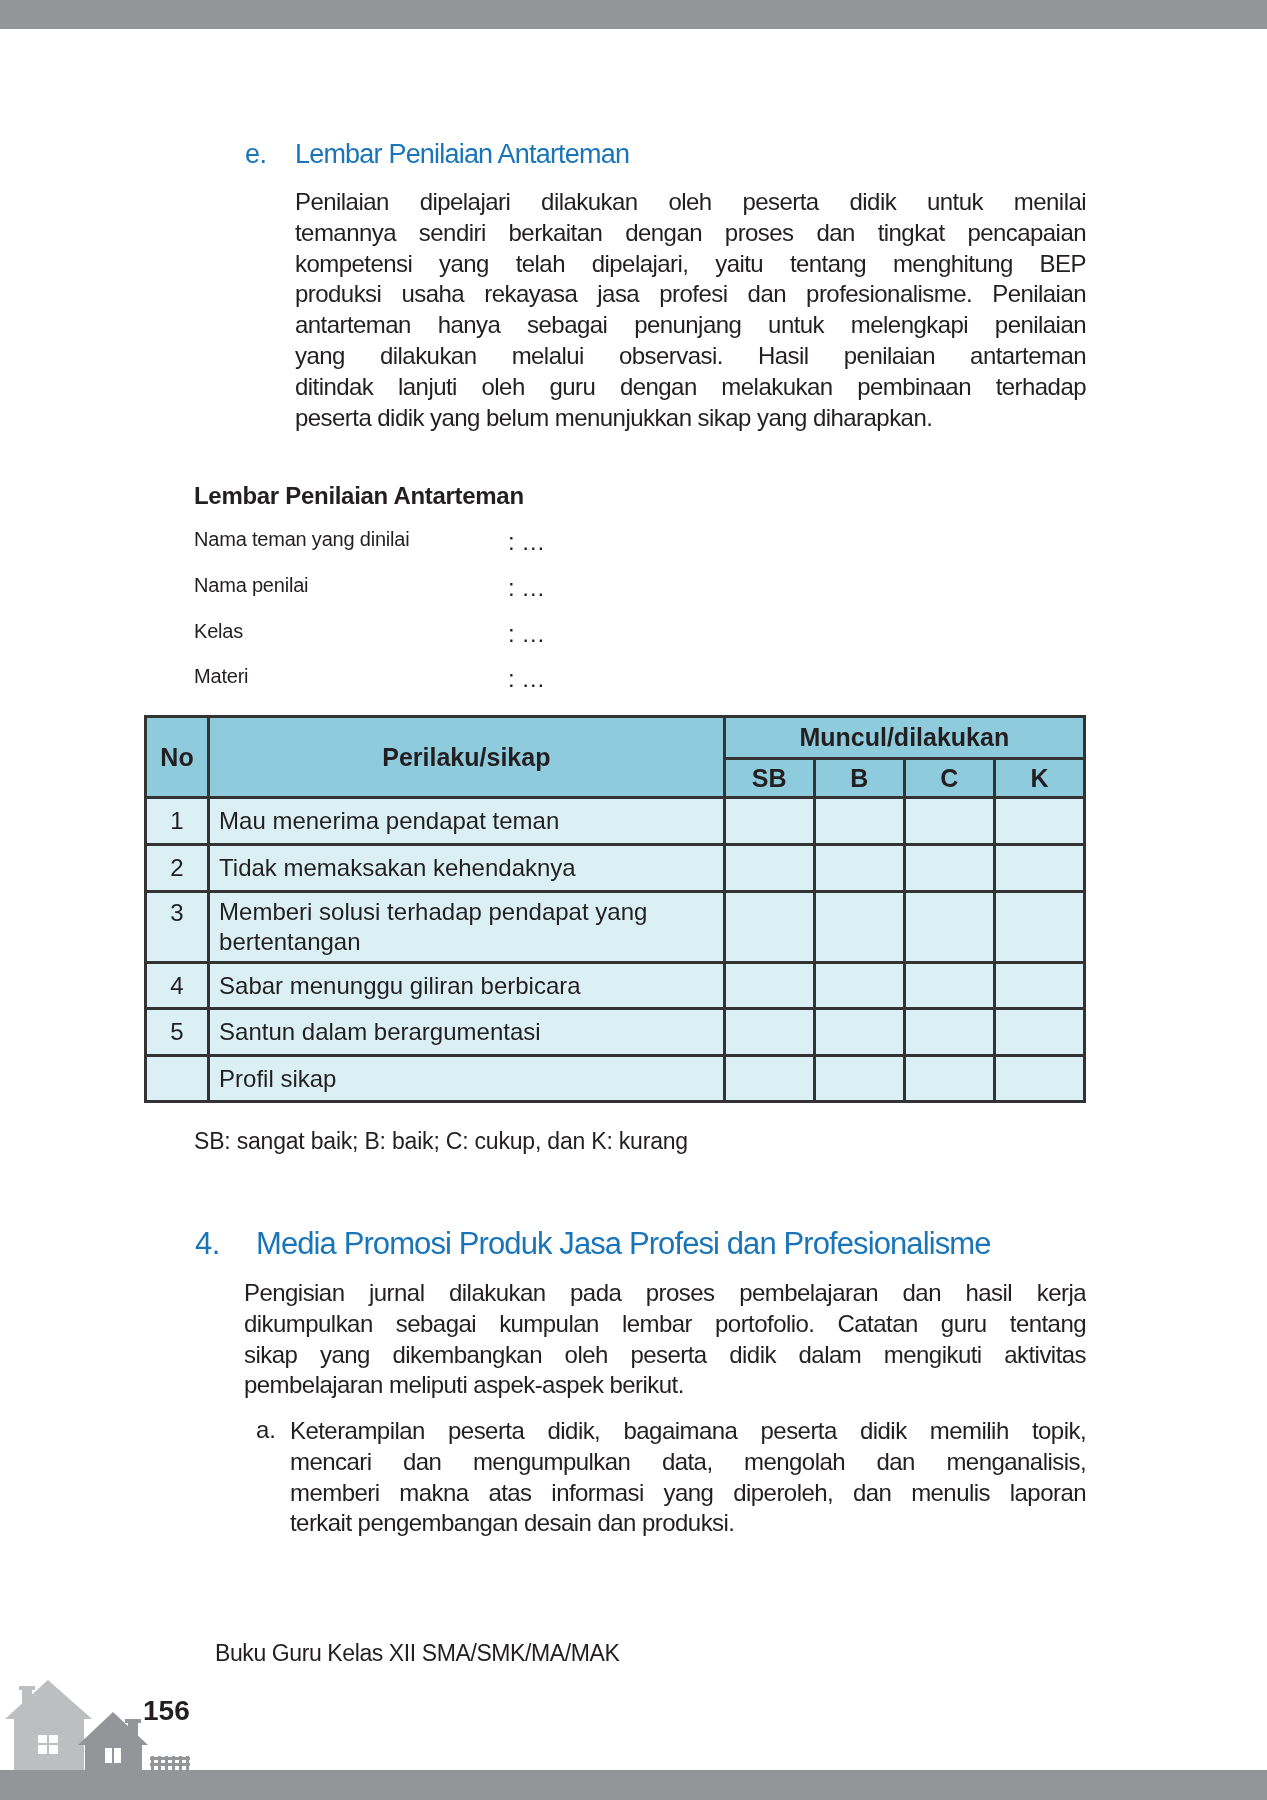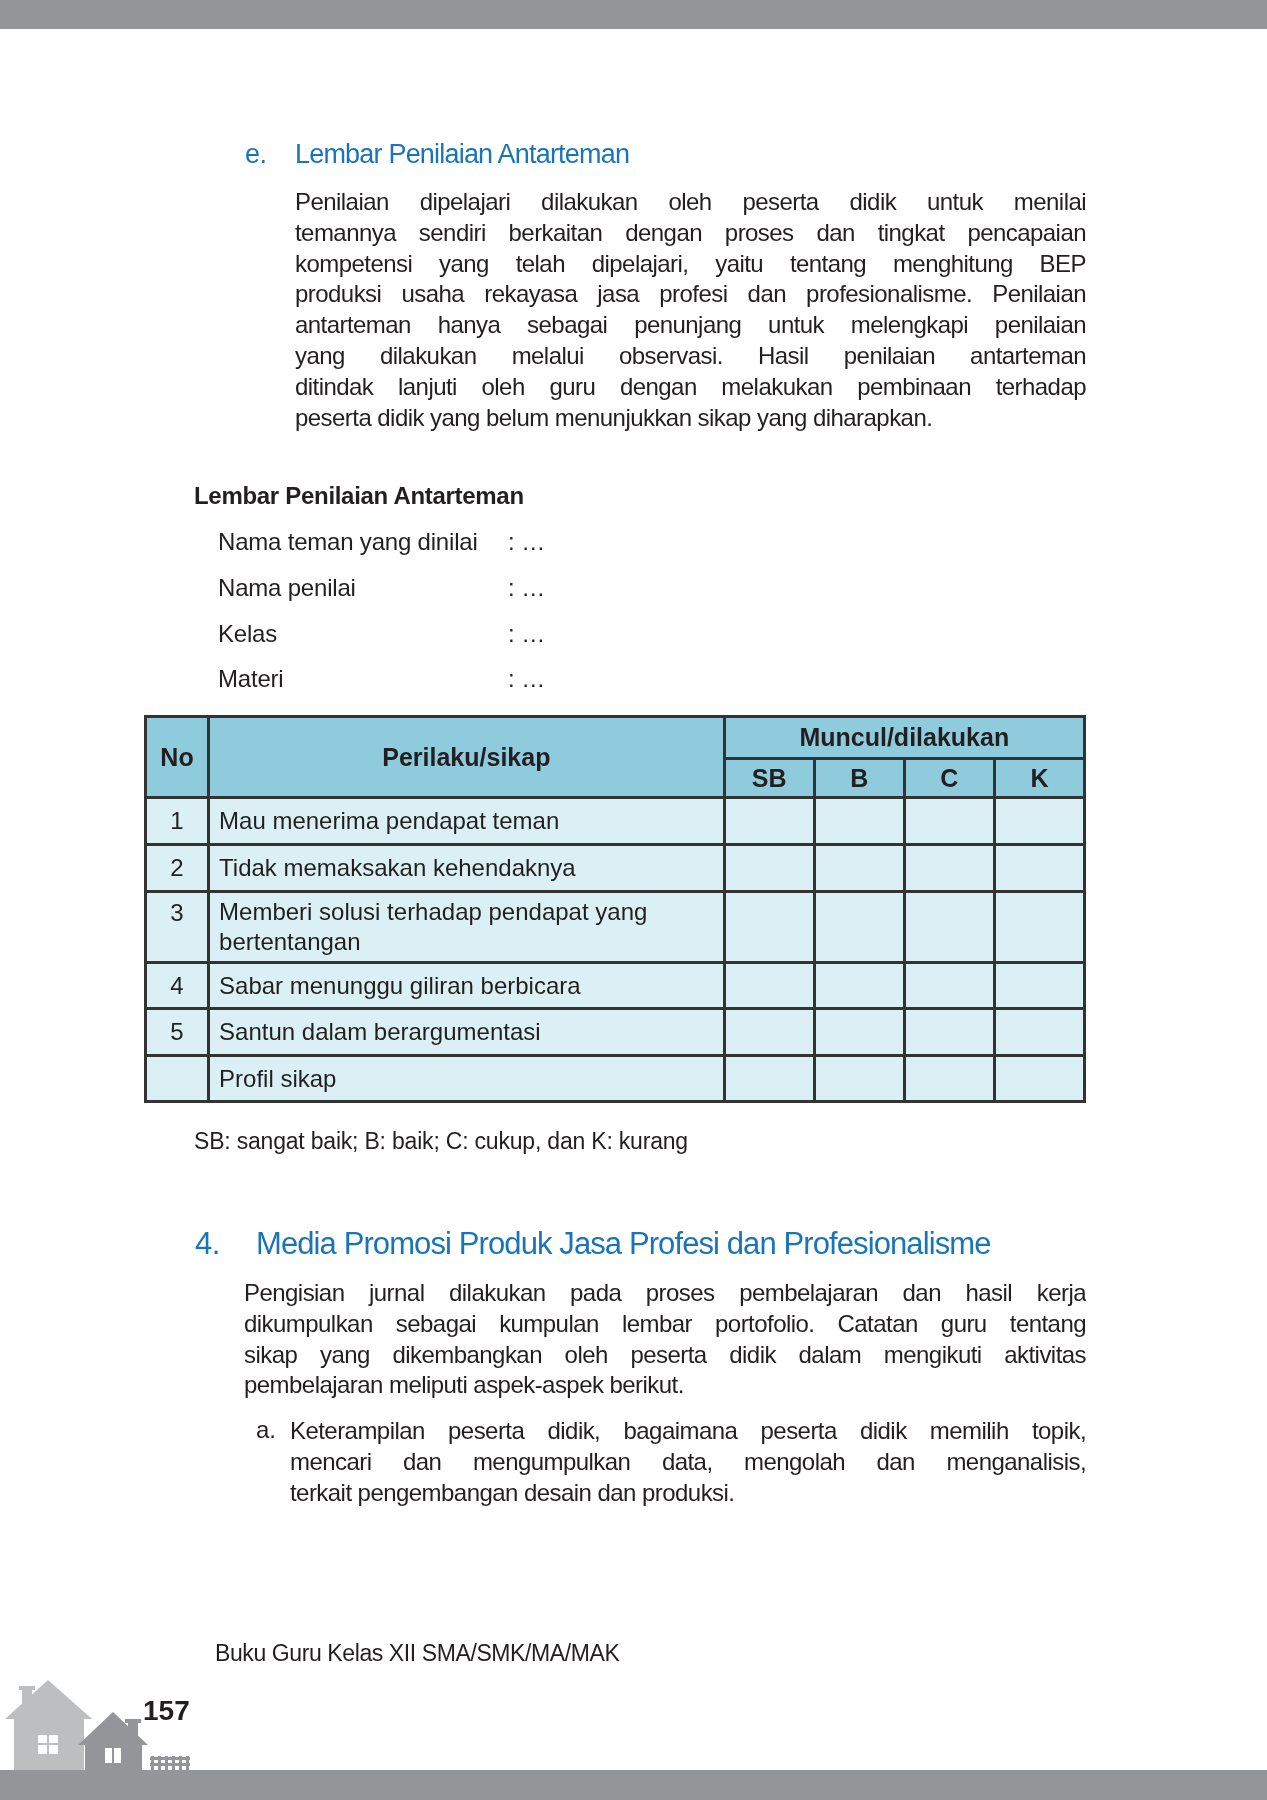--- a/index.html
+++ b/index.html
@@ -11,21 +11,21 @@
   .abs { position:absolute; }
   .blue-heading { color:#1a75b8; }
   .h-e-num { left:245px; top:139px; font-size:27px; letter-spacing:-0.6px; }
   .h-e-text { left:295px; top:139px; font-size:27px; letter-spacing:-0.8px; }
 
   .para { position:absolute; width:791px; font-size:24px; letter-spacing:-0.55px; }
   .para .line { display:block; height:30.8px; line-height:30.8px; text-align:justify; text-align-last:justify; white-space:nowrap; overflow:hidden; }
   .para .line.last { text-align-last:left; }
 
   .form-title { left:194px; top:482px; font-size:24px; font-weight:bold; letter-spacing:-0.3px; }
-  .form-label { left:194px; font-size:24px; letter-spacing:-0.2px;margin-left:24px; }
+  .form-label { left:194px; font-size:20px; letter-spacing:-0.2px; }
   .form-value { left:508px; font-size:24px; }
 
   table.assess { position:absolute; left:144px; top:715px; border-collapse:collapse; width:942px; }
   table.assess td, table.assess th { border:3px solid #333333; padding:0; }
   table.assess th { background:#8ecbdc; font-weight:bold; font-size:25px; color:#231f20; }
   table.assess td { background:#dbf0f5; font-size:24px; color:#231f20; }
   table.assess td.no { text-align:center; }
   table.assess td.desc { padding-left:9px; line-height:30px; }
   .th-no { width:60px; }
   .th-beh { width:512px; }
@@ -144,20 +144,21 @@
   <span class="line">Pengisian jurnal dilakukan pada proses pembelajaran dan hasil kerja</span>
   <span class="line">dikumpulkan sebagai kumpulan lembar portofolio. Catatan guru tentang</span>
   <span class="line">sikap yang dikembangkan oleh peserta didik dalam mengikuti aktivitas</span>
   <span class="line last">pembelajaran meliputi aspek-aspek berikut.</span>
 </div>
 
 <div class="abs list-marker">a.</div>
 <div class="para" style="left:290px; top:1416px; width:796px;">
   <span class="line">Keterampilan peserta didik, bagaimana peserta didik memilih topik,</span>
   <span class="line">mencari dan mengumpulkan data, mengolah dan menganalisis,</span>
+  <span class="line">memberi makna atas informasi yang diperoleh, dan menulis laporan</span>
   <span class="line last">terkait pengembangan desain dan produksi.</span>
 </div>
 
 <svg class="house-art" width="200" height="100" viewBox="0 0 200 100">
 
   <rect x="22" y="18" width="10" height="16" fill="#bcbec0"></rect>
   <rect x="19" y="16" width="16" height="4" fill="#bcbec0"></rect>
   <polygon points="5,49 48,10 92,49" fill="#bcbec0"></polygon>
   <rect x="14" y="48" width="70" height="52" fill="#bcbec0"></rect>
   <rect x="38" y="65" width="20" height="19" fill="#ffffff"></rect>
@@ -173,16 +174,16 @@
 
   <rect x="150" y="87" width="40" height="3" fill="#939598"></rect>
   <rect x="150" y="93" width="40" height="3" fill="#939598"></rect>
   <rect x="151" y="86" width="3" height="14" fill="#939598"></rect>
   <rect x="158" y="86" width="3" height="14" fill="#939598"></rect>
   <rect x="165" y="86" width="3" height="14" fill="#939598"></rect>
   <rect x="172" y="86" width="3" height="14" fill="#939598"></rect>
   <rect x="179" y="86" width="3" height="14" fill="#939598"></rect>
   <rect x="186" y="86" width="3" height="14" fill="#939598"></rect>
 </svg>
-<div class="abs footer-page">157</div>
+<div class="abs footer-page">156</div>
 <div class="abs footer-title">Buku Guru Kelas XII SMA/SMK/MA/MAK</div>
 
 <div class="bottom-bar"></div>
 
 </body></html>

